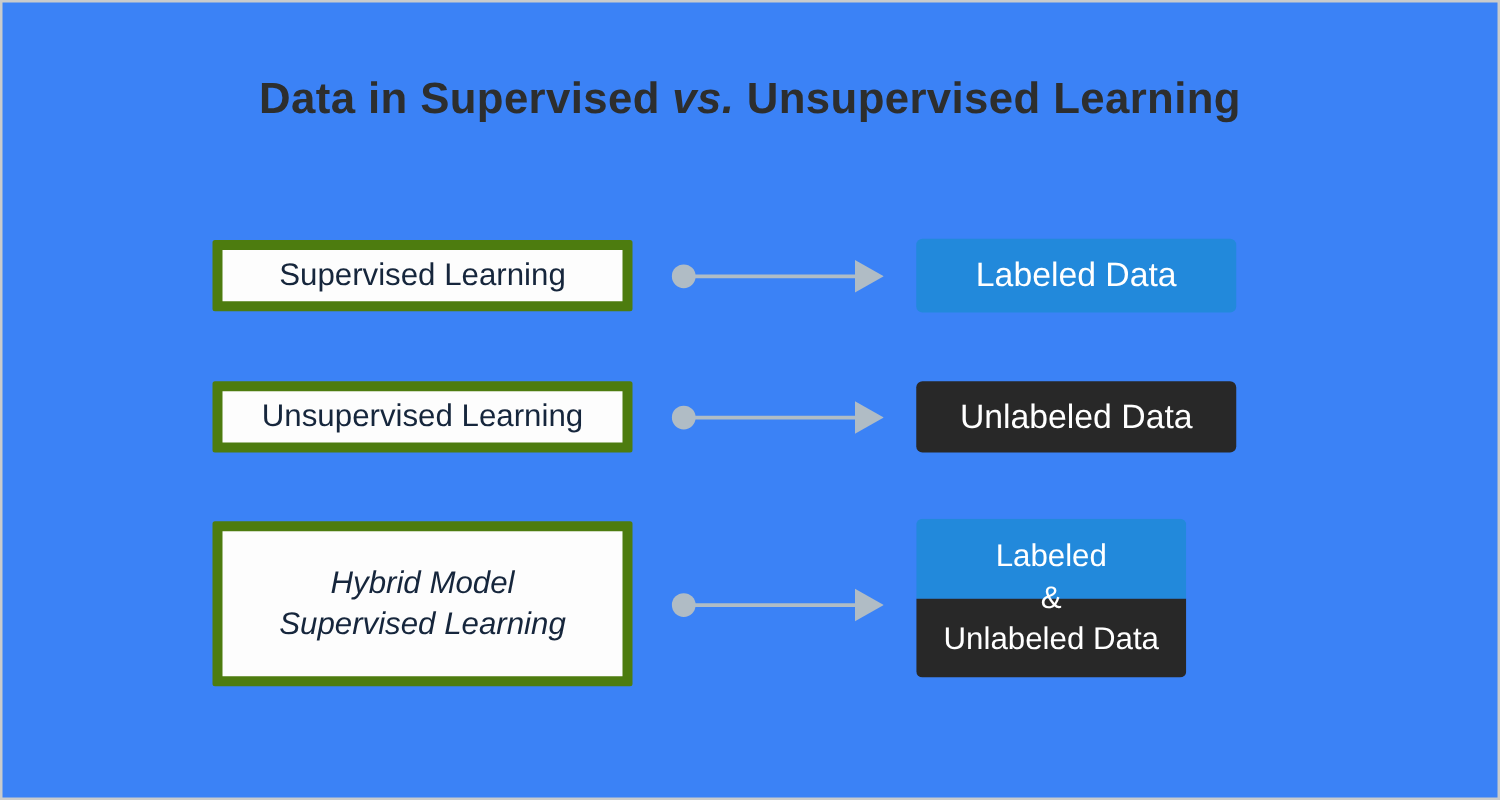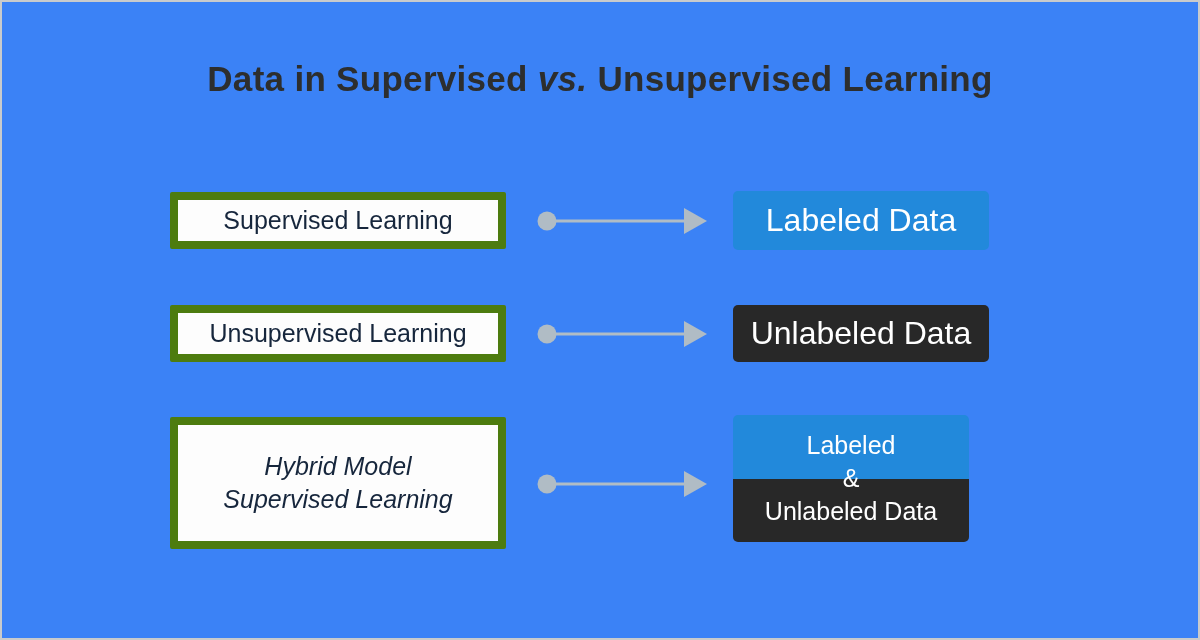--- a/index.html
+++ b/index.html
@@ -70,34 +70,34 @@
 
   .target-box {
     position: absolute;
     left: 731px;
     width: 256px;
     border-radius: 5px;
     display: flex;
     align-items: center;
     justify-content: center;
     color: #ffffff;
-    font-size: 32px;
+    font-size: 27px;
     font-weight: 500;
     text-align: center;
   }
   .target-box.blue { background: #2289db; }
   .target-box.dark { background: #282828; }
   .target-box.r1 { top: 189px; height: 59px; }
   .target-box.r2 { top: 303px; height: 57px; }
 
   .target-split {
     position: absolute;
     left: 731px;
     top: 413px;
-    width: 236px;
+    width: 216px;
     height: 127px;
     border-radius: 5px;
     overflow: hidden;
   }
   .target-split .seg-top {
     position: absolute;
     left: 0; top: 0;
     width: 100%;
     height: 64px;
     background: #2289db;

